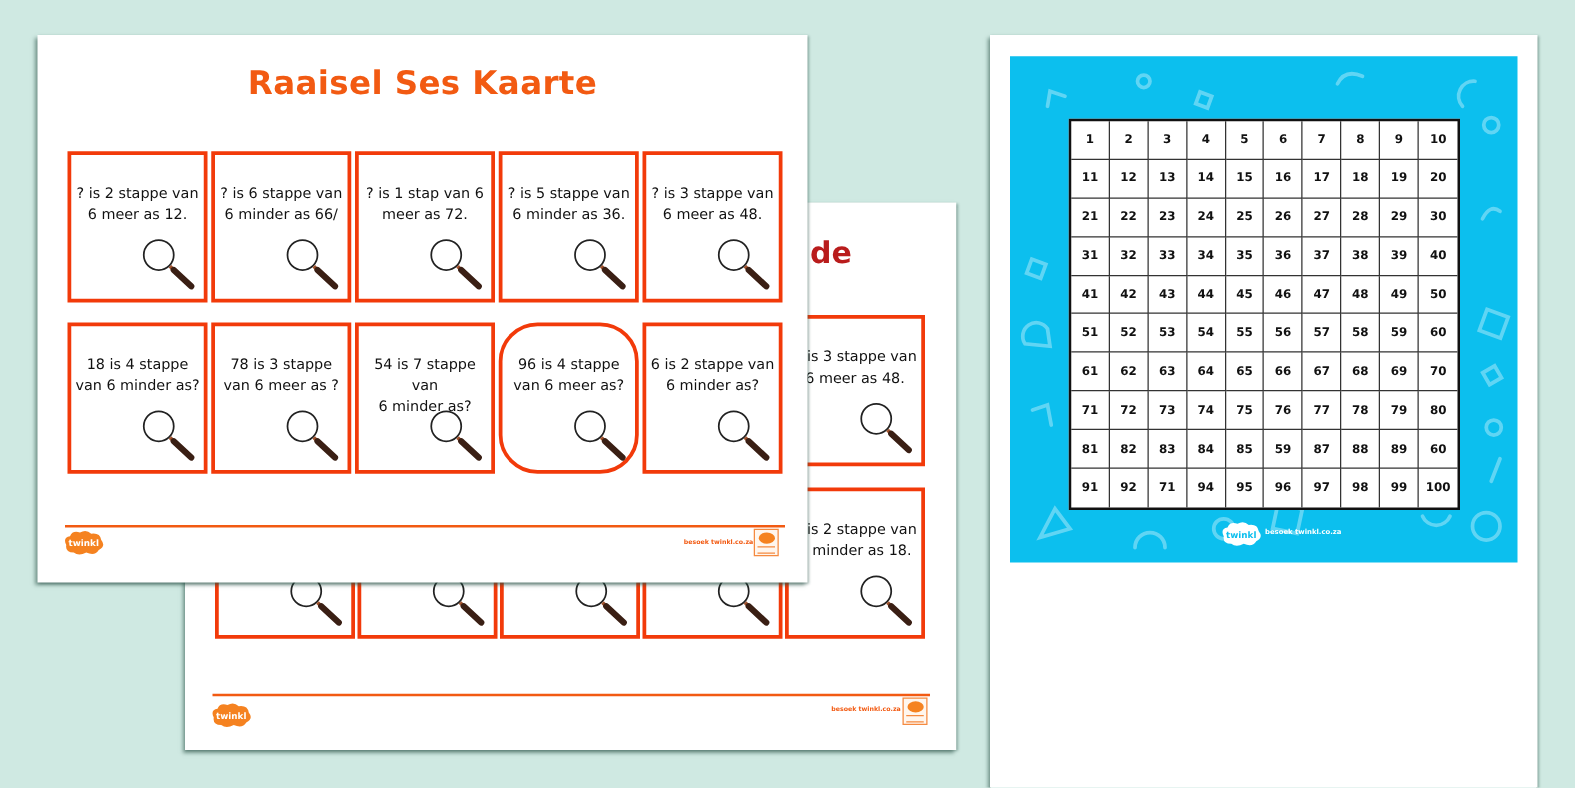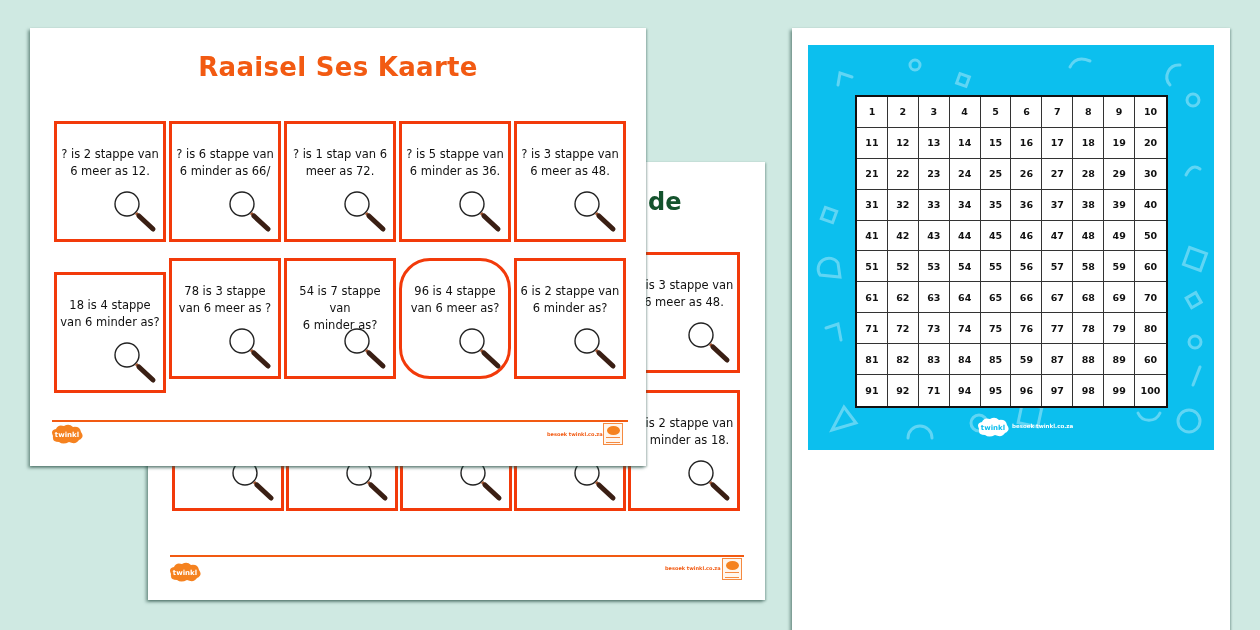--- a/index.html
+++ b/index.html
@@ -123,21 +123,21 @@
     .panel-footer-url {
       position: absolute;
       left: 204px; top: 378px;
       font-size: 5.5px; font-weight: bold; color: #ffffff;
     }
   </style>
 </head>
 <body>
 
 <div class="page" style="left:148px; top:162px; width:617px; height:438px;">
-  <div style="position:absolute; left:500px; top:26px; font-weight:bold; font-size:24px; color:#14532d;text-align:right;">de</div>
+  <div style="position:absolute; left:500px; top:26px; font-weight:bold; font-size:24px; color:#b91c1c;text-align:right;">de</div>
 
   <div class="card" style="left:480px; top:90px;">
     <div class="card-text">6 is 3 stappe van
 6 meer as 48.</div>
     <svg class="magnifier" viewBox="0 0 52 46">
         <circle cx="18" cy="16" r="12" fill="#fff" stroke="#222" stroke-width="1.4"></circle>
         <line x1="27" y1="25" x2="30" y2="28" stroke="#a0522d" stroke-width="3"></line>
         <line x1="30" y1="28" x2="44" y2="41" stroke="#3a1f14" stroke-width="5" stroke-linecap="round"></line>
       </svg>
   </div>
@@ -234,21 +234,21 @@
   <div class="card" style="left:484px; top:93px;">
     <div class="card-text">? is 3 stappe van
 6 meer as 48.</div>
     <svg class="magnifier" viewBox="0 0 52 46">
         <circle cx="18" cy="16" r="12" fill="#fff" stroke="#222" stroke-width="1.4"></circle>
         <line x1="27" y1="25" x2="30" y2="28" stroke="#a0522d" stroke-width="3"></line>
         <line x1="30" y1="28" x2="44" y2="41" stroke="#3a1f14" stroke-width="5" stroke-linecap="round"></line>
       </svg>
   </div>
 
-  <div class="card" style="left:24px; top:244px;">
+  <div class="card" style="left:24px; top:230px;">
     <div class="card-text">18 is 4 stappe
 van 6 minder as?</div>
     <svg class="magnifier" viewBox="0 0 52 46">
         <circle cx="18" cy="16" r="12" fill="#fff" stroke="#222" stroke-width="1.4"></circle>
         <line x1="27" y1="25" x2="30" y2="28" stroke="#a0522d" stroke-width="3"></line>
         <line x1="30" y1="28" x2="44" y2="41" stroke="#3a1f14" stroke-width="5" stroke-linecap="round"></line>
       </svg>
   </div>
   <div class="card" style="left:139px; top:230px;">
     <div class="card-text">78 is 3 stappe

